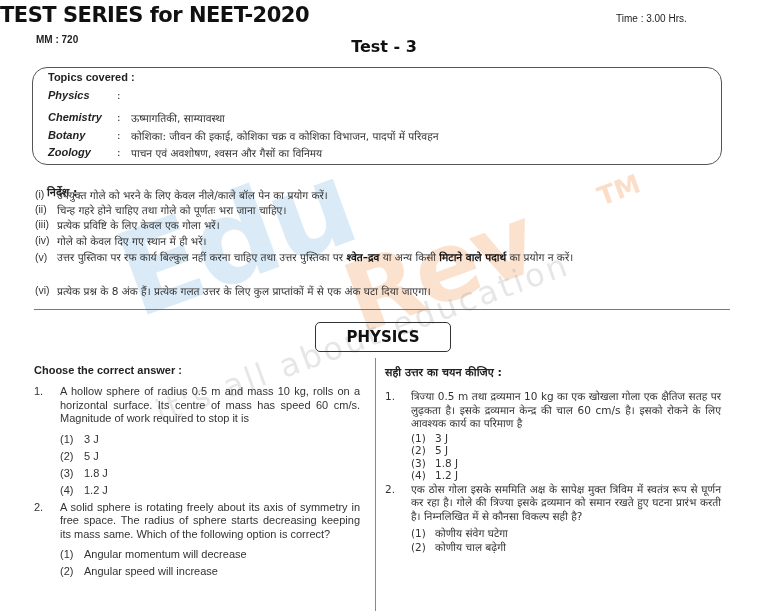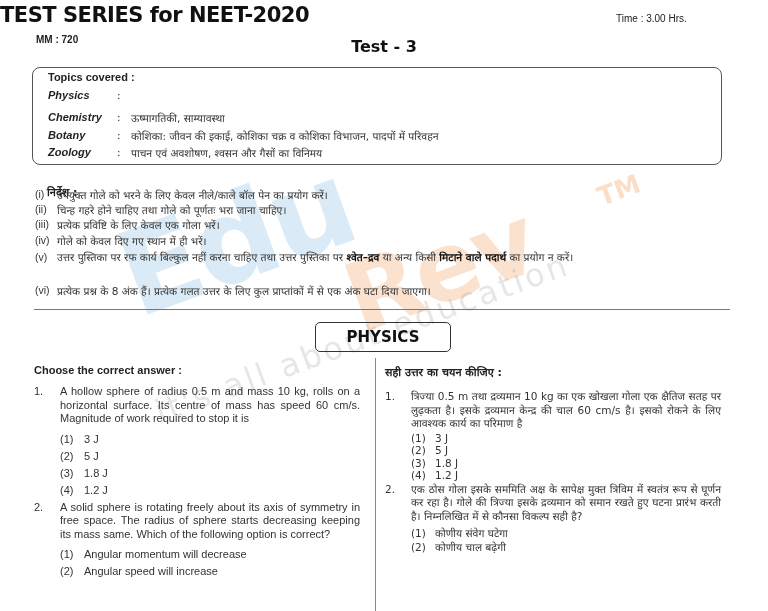--- a/index.html
+++ b/index.html
@@ -16,21 +16,21 @@
   .wm-tag { left:150px; top:395px; font-size:32px; color:#888; opacity:0.2; transform:rotate(-20deg); transform-origin:left top; letter-spacing:3px; }
   .layer { position:relative; z-index:1; }
 
   .hdr-mm { position:absolute; left:36px; top:14px; font-family:"Liberation Sans", sans-serif; font-weight:bold; font-size:10px;margin-top:20px; }
   .hdr-time { position:absolute; left:616px; top:13px; font-family:"Liberation Sans", sans-serif; font-weight:normal; font-size:10px; }
   .hdr-title { position:absolute; left:0; width:768px; top:3px; font-family:"DejaVu Sans", sans-serif;
                font-weight:bold; font-size:21px; letter-spacing:-0.5px; color:#111; }
   .hdr-test { position:absolute; left:0; width:768px; top:37px; text-align:center; font-family:"DejaVu Sans", sans-serif;
               font-weight:bold; font-size:16px; color:#111; }
 
-  .topics { position:absolute; left:32px; top:67px; width:688px; height:96px; border:1.5px solid #555; border-radius:8px; }
+  .topics { position:absolute; left:32px; top:67px; width:688px; height:96px; border:1.5px solid #555; border-radius:15px; }
   .topics-title { position:absolute; left:15px; top:3px; font-family:"Liberation Sans", sans-serif; font-weight:bold; font-size:11px; }
   .topic-row { position:absolute; left:15px; font-size:10.5px; display:flex; }
   .topic-subj { width:69px; font-family:"Liberation Sans", sans-serif; font-weight:bold; font-style:italic; font-size:11px; }
   .topic-colon { width:14px; }
   .topic-text { color:#333; }
 
   .dir-title { position:absolute; left:35px; top:184px; font-weight:bold; font-size:11px;padding-left:12px; }
   .dir-item { position:absolute; left:35px; font-size:10.5px; color:#333; display:flex; }
   .dir-num { width:22px; font-family:"Liberation Sans", sans-serif; }
   .dir-text { width:690px; }

